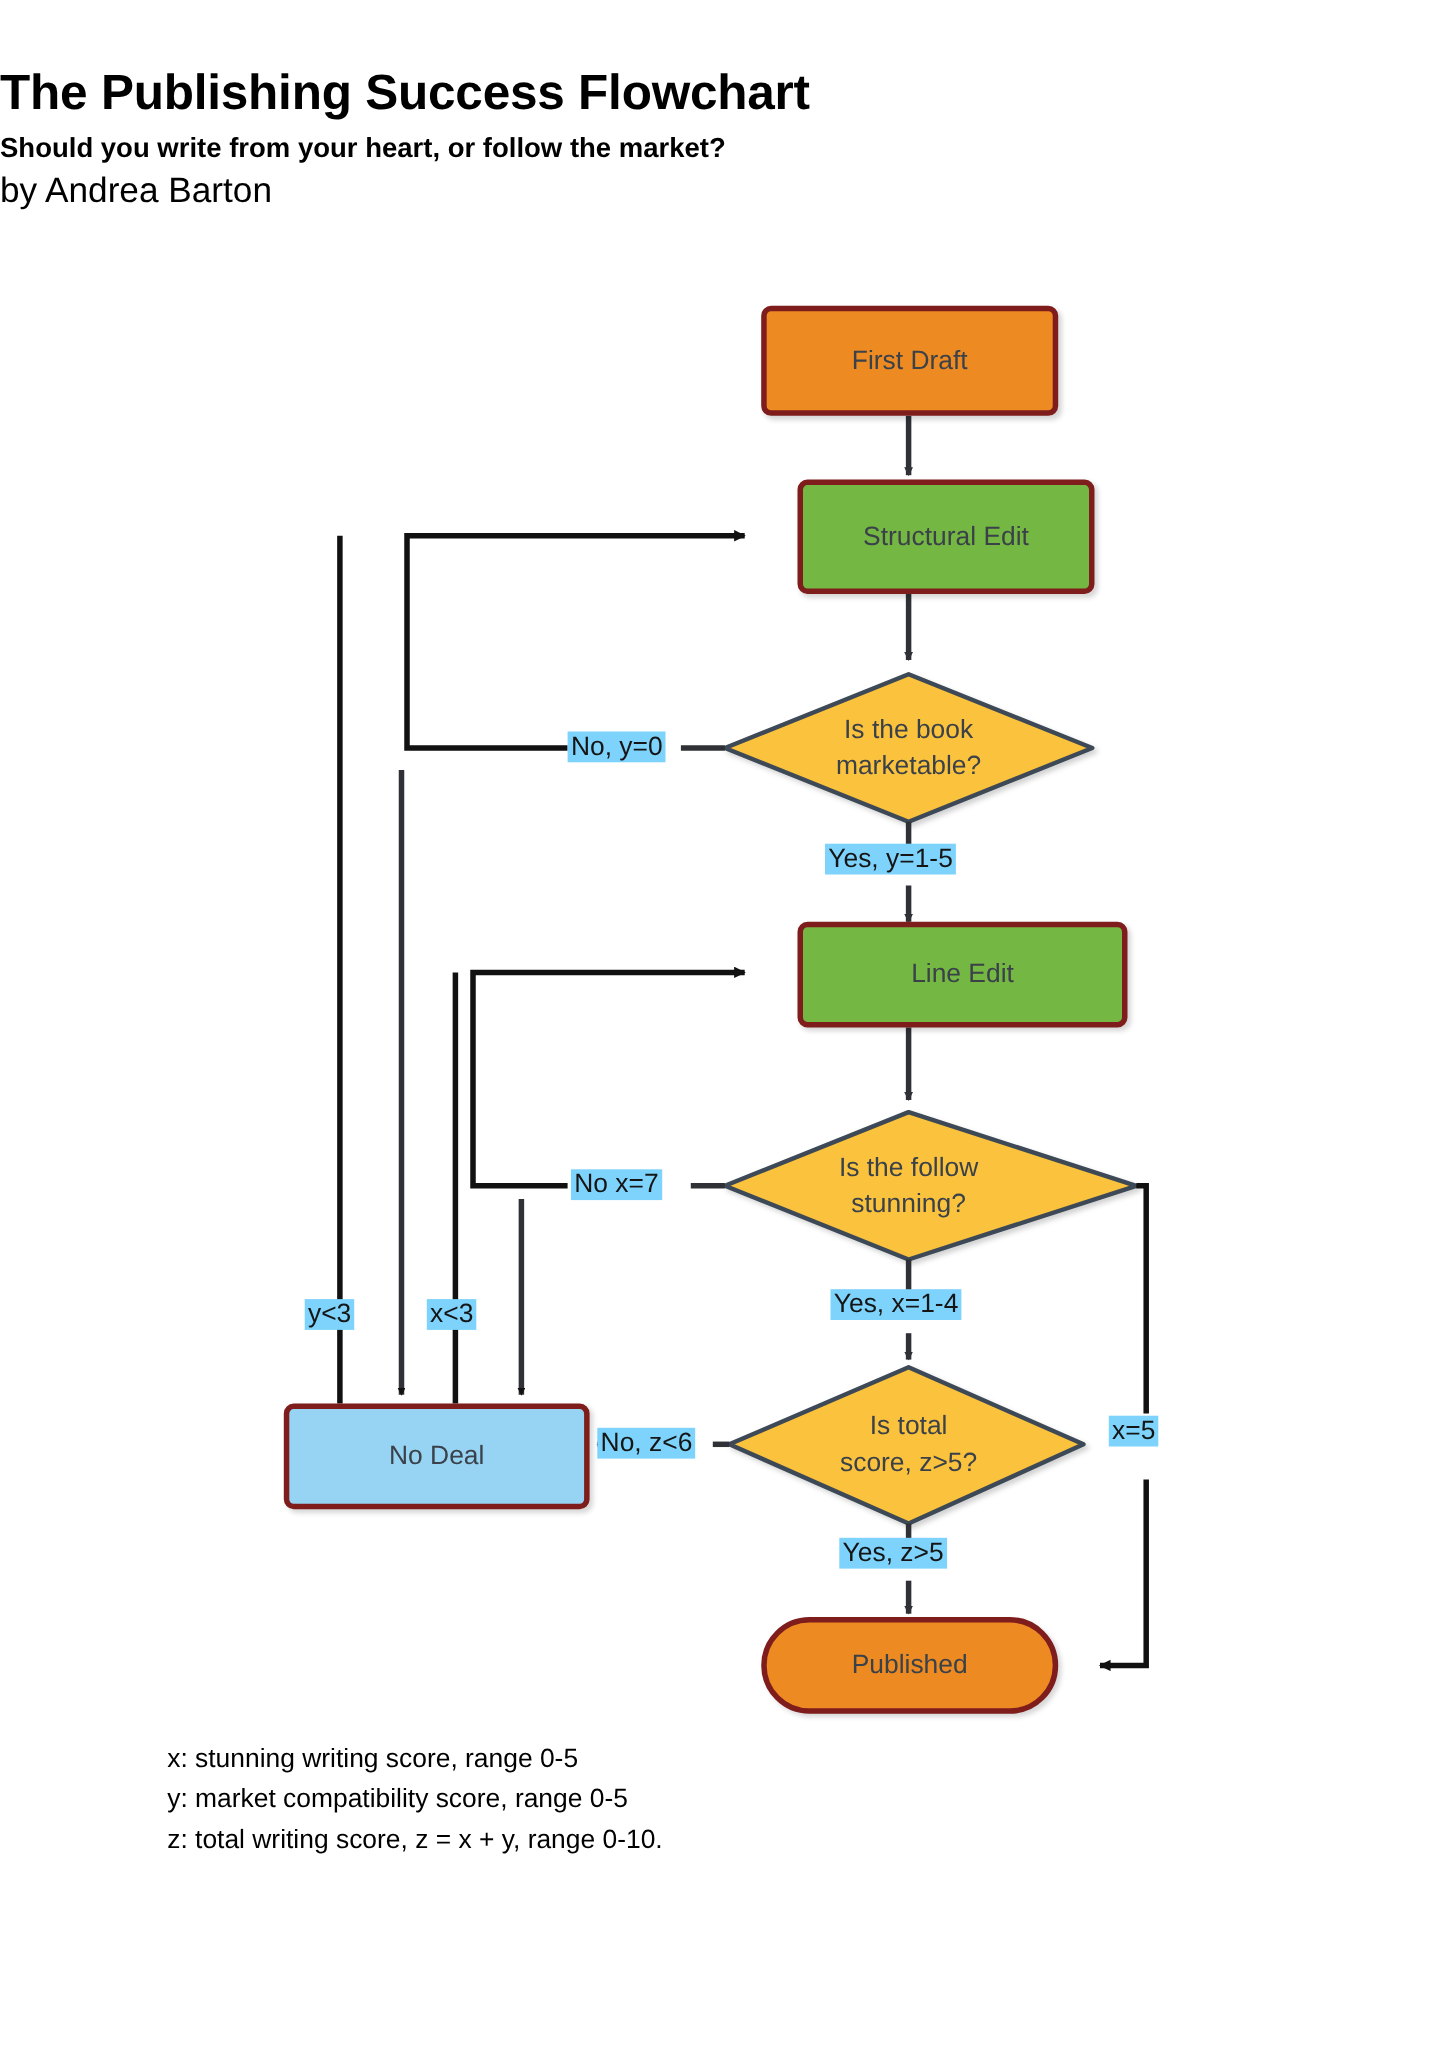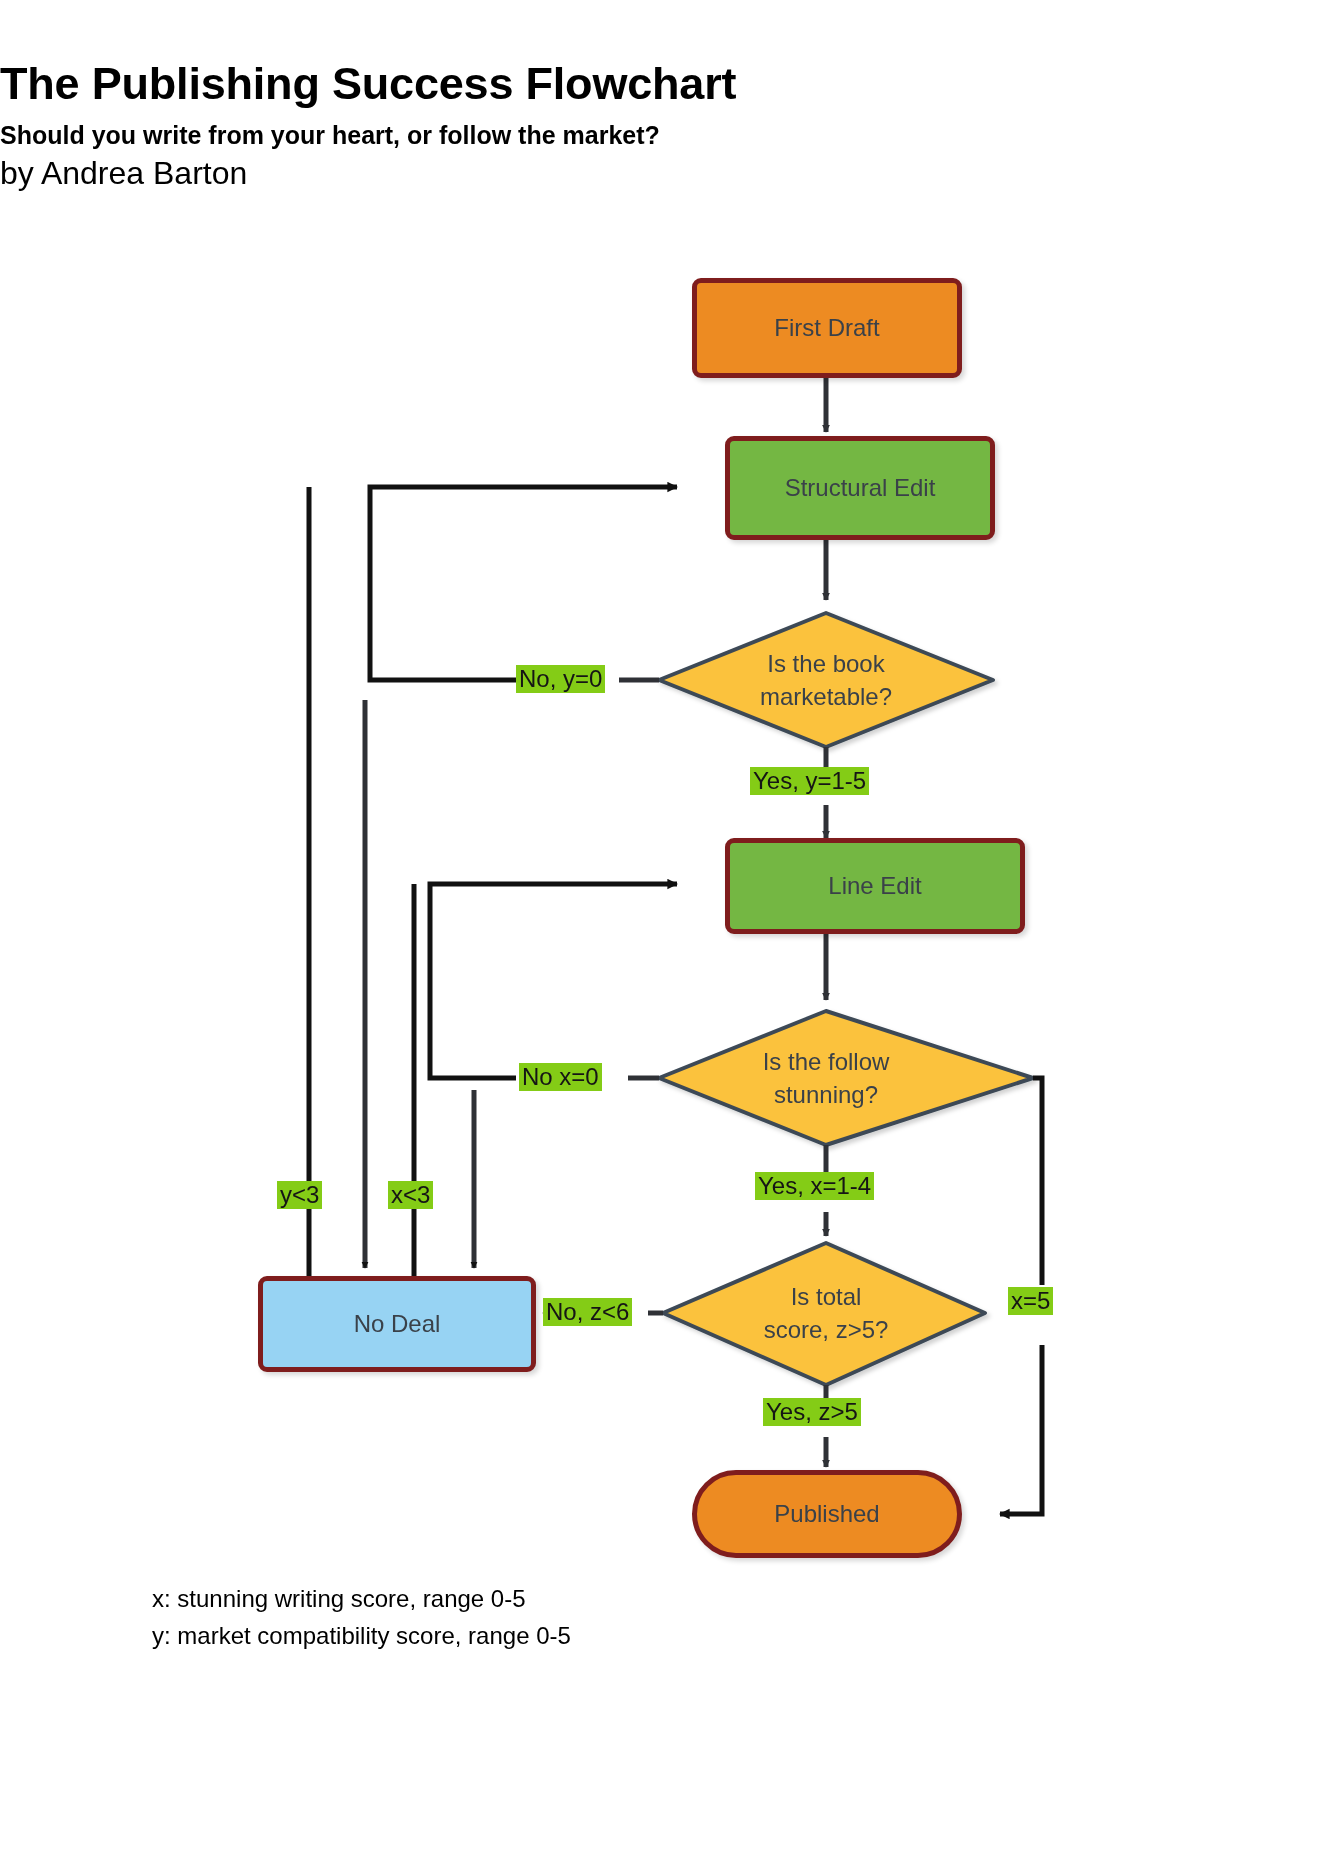--- a/index.html
+++ b/index.html
@@ -71,21 +71,21 @@
     font-size: 24px;
     line-height: 1.38;
     pointer-events: none;
   }
 
   .edge-label {
     position: absolute;
     color: #151515;
     font-size: 24px;
     white-space: nowrap;
-    background: #84cc16;
+    background: #7dd3fc;
     padding: 0 3px;
   }
 
   #legend {
     position: absolute;
     left: 152px;
     top: 1580px;
     font-size: 24px;
     line-height: 37px;
     color: #000000;
@@ -195,30 +195,31 @@
 </div>
 
 <div class="node stadium fill-orange" style="left:692px; top:1470px; width:270px; height:88px;">
   <span>Published</span>
 </div>
 
 <div class="edge-label" style="left:516px; top:665px;">No, y=0</div>
 
 <div class="edge-label" style="left:750px; top:767px;">Yes, y=1-5</div>
 
-<div class="edge-label" style="left:519px; top:1063px;">No x=0</div>
+<div class="edge-label" style="left:519px; top:1063px;">No x=7</div>
 
 <div class="edge-label" style="left:755px; top:1172px;">Yes, x=1-4</div>
 
 <div class="edge-label" style="left:1008px; top:1287px;">x=5</div>
 
 <div class="edge-label" style="left:543px; top:1298px;">No, z&lt;6</div>
 
 <div class="edge-label" style="left:763px; top:1398px;">Yes, z&gt;5</div>
 
 <div class="edge-label" style="left:277px; top:1181px;">y&lt;3</div>
 
 <div class="edge-label" style="left:388px; top:1181px;">x&lt;3</div>
 
 <div id="legend">
   <div>x: stunning writing score, range 0-5</div>
   <div>y: market compatibility score, range 0-5</div>
+  <div>z: total writing score,  z = x + y, range 0-10.</div>
 </div>
 
 </body></html>

